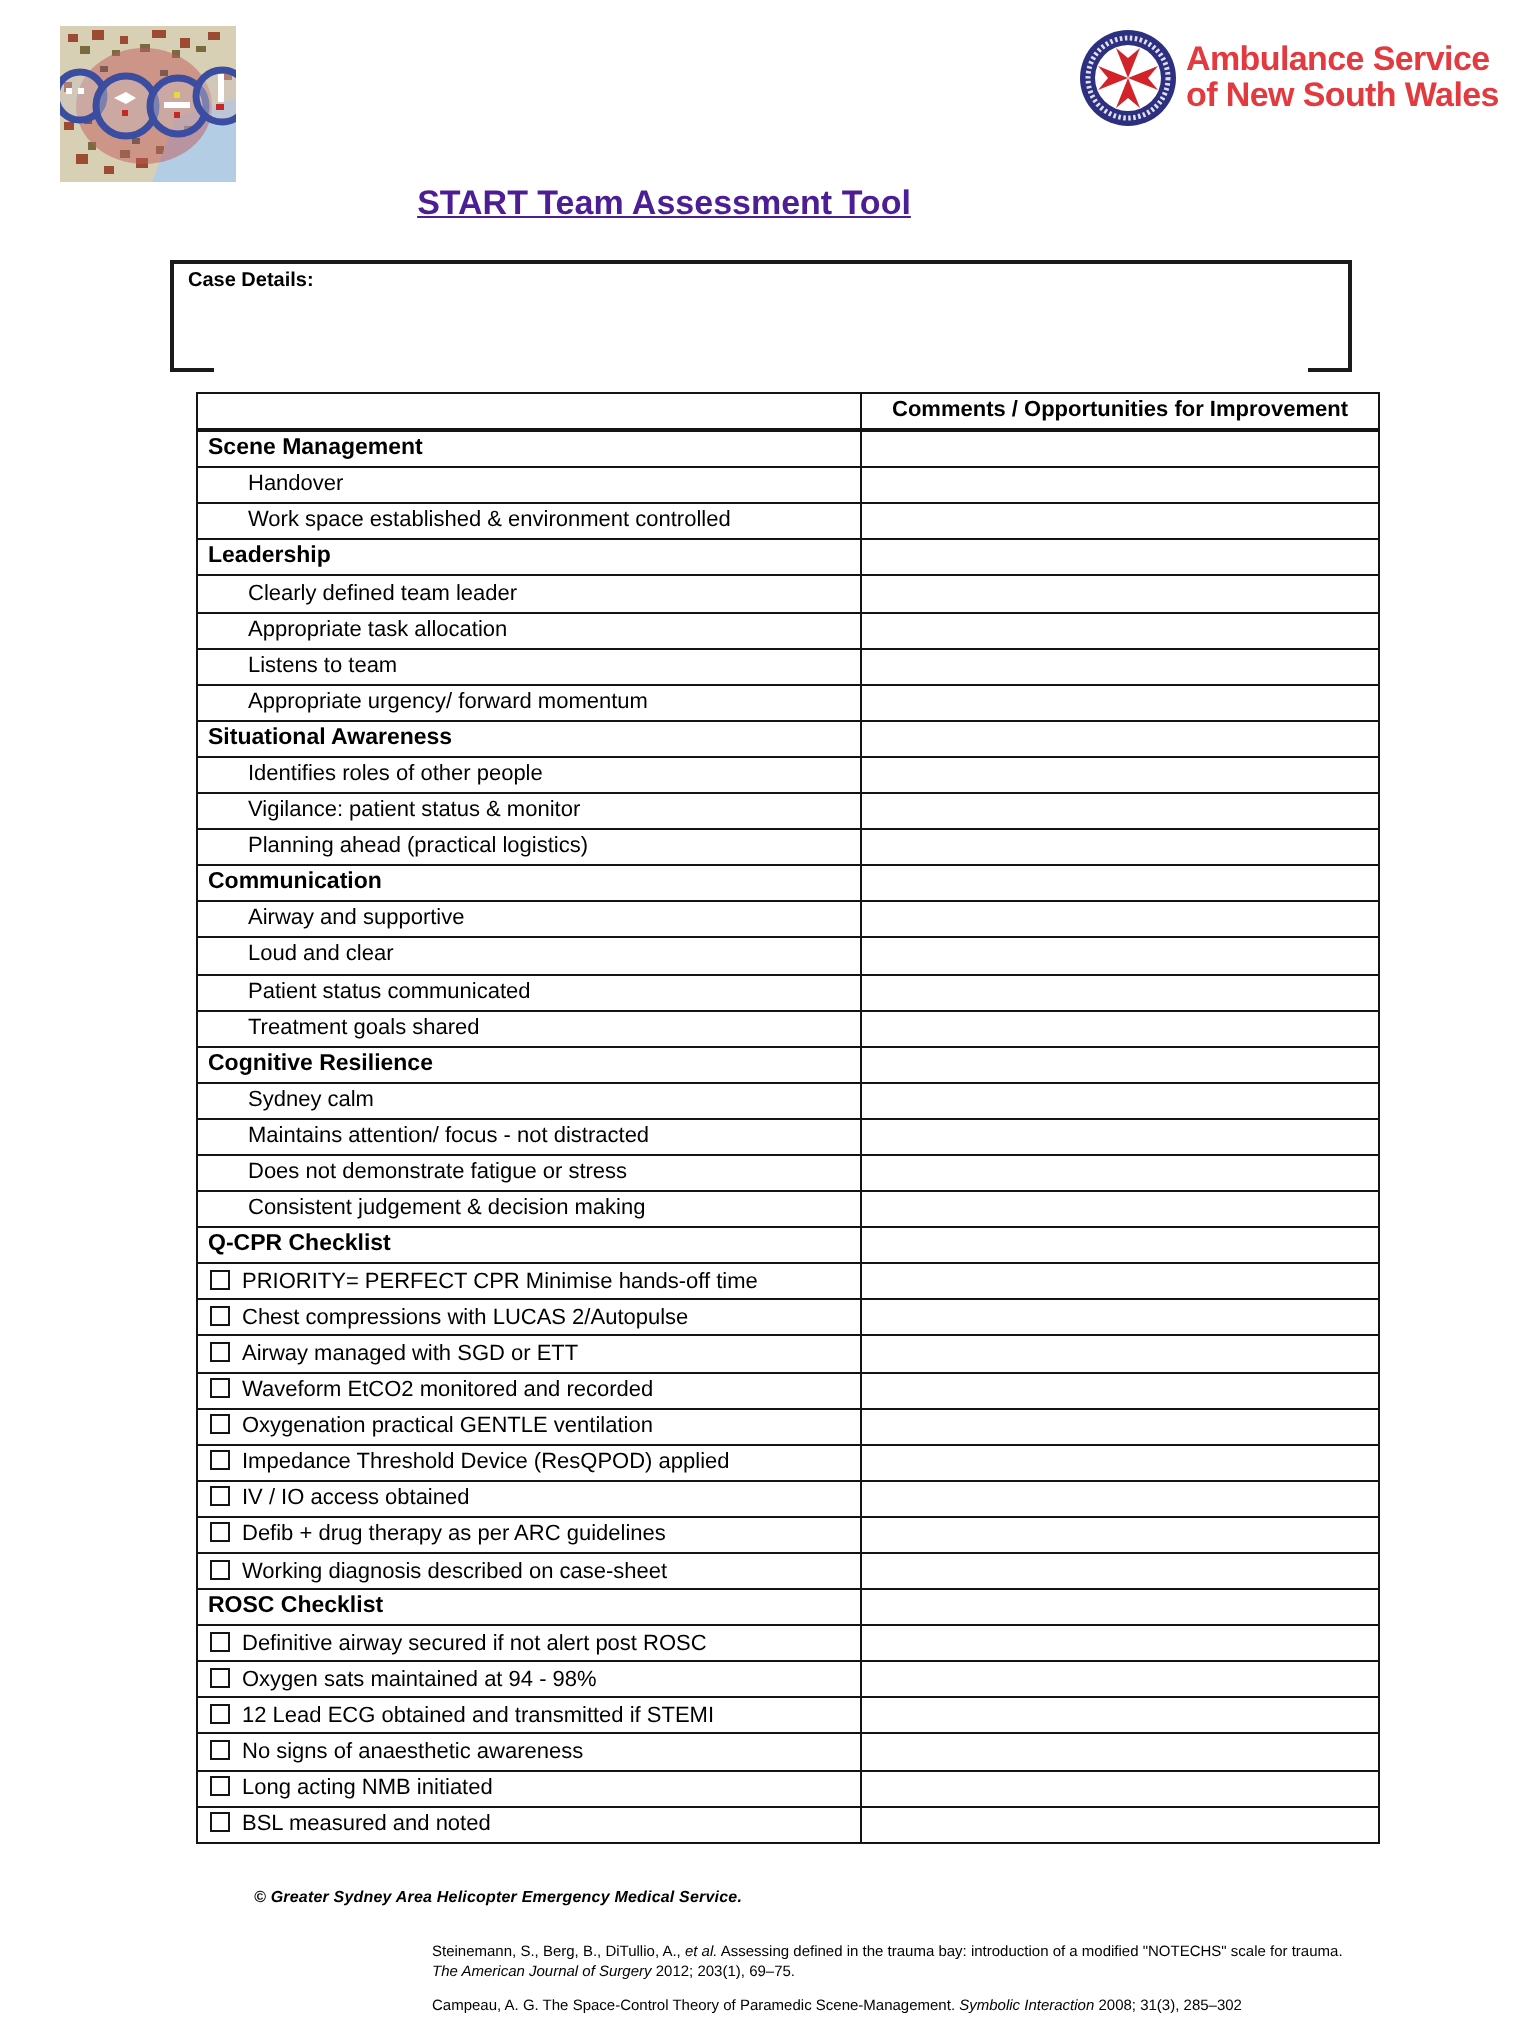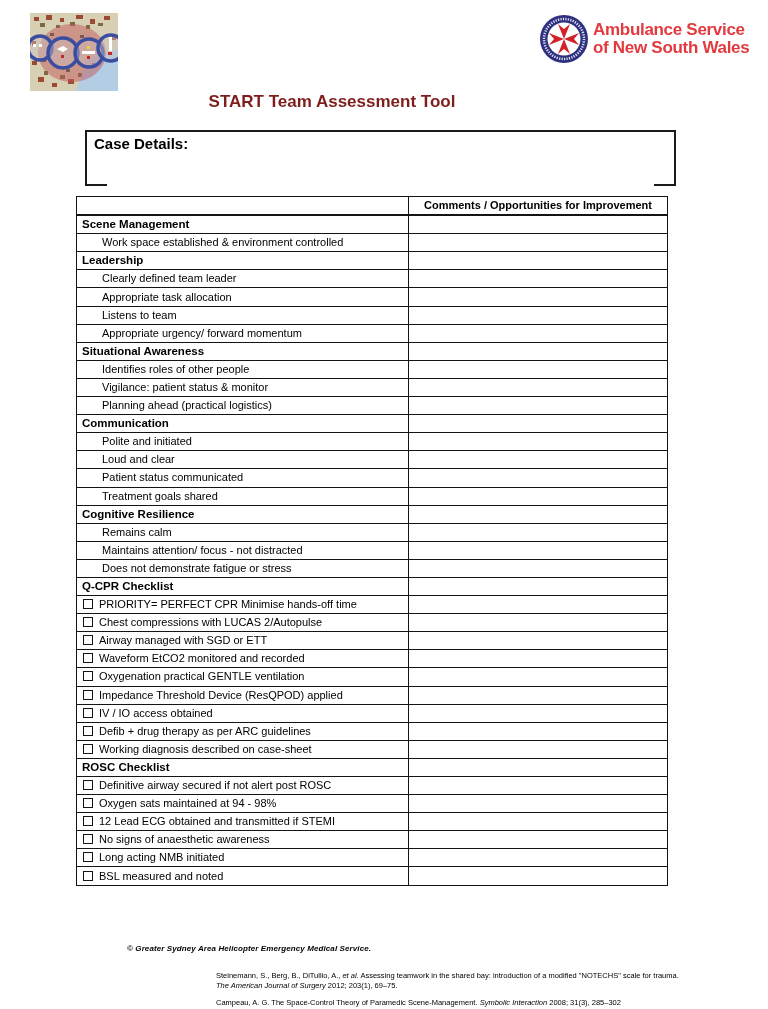--- a/index.html
+++ b/index.html
@@ -11,33 +11,33 @@
   .left-logo{position:absolute;left:30px;top:13px;width:88px;height:78px;}
   .badge{position:absolute;left:539px;top:14px;width:50px;height:50px;}
   .org-name{
     position:absolute;left:593px;top:21px;
     font-weight:bold;font-size:17px;line-height:18px;color:#e23a3f;letter-spacing:-0.3px;
     white-space:nowrap;
   }
   
   .doc-title{
     position:absolute;left:0;top:92px;width:664px;text-align:center;
-    font-size:17px;font-weight:bold;color:#7f1d1d;letter-spacing:0px;
+    font-size:17px;font-weight:bold;color:#4c1d95;letter-spacing:0px;text-decoration:underline;
   }
   
   .case-box{
     position:absolute;left:85px;top:130px;width:591px;height:54px;box-sizing:border-box;
     border:2px solid #1a1a1a;border-bottom:none;
   }
   .case-box::before{content:"";position:absolute;left:-2px;bottom:-2px;width:22px;height:2px;background:#1a1a1a;}
   .case-box::after{content:"";position:absolute;right:-2px;bottom:-2px;width:22px;height:2px;background:#1a1a1a;}
-  .case-label{font-size:15px;font-weight:bold;padding:3px 0 0 7px;}
+  .case-label{font-size:10px;font-weight:bold;padding:3px 0 0 7px;}
   
   .assessment-table{
-    position:absolute;left:76px;top:196px;width:591px;
+    position:absolute;left:98px;top:196px;width:591px;
     border-collapse:collapse;table-layout:fixed;
   }
   .assessment-table td{
     border:1.5px solid #141414;height:17.1px;padding:0 4px;
     font-size:11px;line-height:11px;vertical-align:middle;
     overflow:hidden;white-space:nowrap;box-sizing:content-box;
   }
   .assessment-table td.col-left{width:324px;}
   .assessment-table td.col-right{width:251px;}
   td.hdr-left{border-bottom:2px solid #141414;}
@@ -151,20 +151,24 @@
   <tbody id="table-body">
     <tr>
       <td class="col-left hdr-left"></td>
       <td class="col-right hdr-right">Comments / Opportunities for Improvement</td>
     </tr>
   <tr>
         <td class="col-left section"><span>Scene Management</span></td>
         <td class="col-right"></td>
       </tr>
       <tr>
+        <td class="col-left item"><span>Handover</span></td>
+        <td class="col-right"></td>
+      </tr>
+      <tr>
         <td class="col-left item"><span>Work space established &amp; environment controlled</span></td>
         <td class="col-right"></td>
       </tr>
       <tr>
         <td class="col-left section"><span>Leadership</span></td>
         <td class="col-right"></td>
       </tr>
       <tr>
         <td class="col-left item"><span>Clearly defined team leader</span></td>
         <td class="col-right"></td>
@@ -195,49 +199,53 @@
       </tr>
       <tr>
         <td class="col-left item"><span>Planning ahead (practical logistics)</span></td>
         <td class="col-right"></td>
       </tr>
       <tr>
         <td class="col-left section"><span>Communication</span></td>
         <td class="col-right"></td>
       </tr>
       <tr>
-        <td class="col-left item"><span>Polite and initiated</span></td>
+        <td class="col-left item"><span>Airway and supportive</span></td>
         <td class="col-right"></td>
       </tr>
       <tr>
         <td class="col-left item"><span>Loud and clear</span></td>
         <td class="col-right"></td>
       </tr>
       <tr>
         <td class="col-left item"><span>Patient status communicated</span></td>
         <td class="col-right"></td>
       </tr>
       <tr>
         <td class="col-left item"><span>Treatment goals shared</span></td>
         <td class="col-right"></td>
       </tr>
       <tr>
         <td class="col-left section"><span>Cognitive Resilience</span></td>
         <td class="col-right"></td>
       </tr>
       <tr>
-        <td class="col-left item"><span>Remains calm</span></td>
+        <td class="col-left item"><span>Sydney calm</span></td>
         <td class="col-right"></td>
       </tr>
       <tr>
         <td class="col-left item"><span>Maintains attention/ focus - not distracted</span></td>
         <td class="col-right"></td>
       </tr>
       <tr>
         <td class="col-left item"><span>Does not demonstrate fatigue or stress</span></td>
+        <td class="col-right"></td>
+      </tr>
+      <tr>
+        <td class="col-left item"><span>Consistent judgement &amp; decision making</span></td>
         <td class="col-right"></td>
       </tr>
       <tr>
         <td class="col-left section"><span>Q-CPR Checklist</span></td>
         <td class="col-right"></td>
       </tr>
       <tr>
         <td class="col-left check"><span class="cb"></span><span>PRIORITY= PERFECT CPR Minimise hands-off time</span></td>
         <td class="col-right"></td>
       </tr>
@@ -300,15 +308,15 @@
       <tr>
         <td class="col-left check"><span class="cb"></span><span>BSL measured and noted</span></td>
         <td class="col-right"></td>
       </tr>
     </tbody>
 </table>
 
 <div class="copyright">© Greater Sydney Area Helicopter Emergency Medical Service.</div>
 <div class="ack-label">Acknowledgements:</div>
 <div class="refs">
-    <div class="ref"><span>Steinemann, S., Berg, B., DiTullio, A., </span><i>et al.</i><span> Assessing teamwork in the shared bay: introduction of a modified "NOTECHS" scale for trauma.  </span><i>The American Journal of Surgery</i><span> 2012; 203(1), 69–75.</span></div>
+    <div class="ref"><span>Steinemann, S., Berg, B., DiTullio, A., </span><i>et al.</i><span> Assessing defined in the trauma bay: introduction of a modified "NOTECHS" scale for trauma.  </span><i>The American Journal of Surgery</i><span> 2012; 203(1), 69–75.</span></div>
     <div class="ref"><span>Campeau, A. G. The Space-Control Theory of Paramedic Scene-Management. </span><i>Symbolic Interaction</i><span> 2008; 31(3), 285–302</span></div>
   </div>
 
 </body></html>

